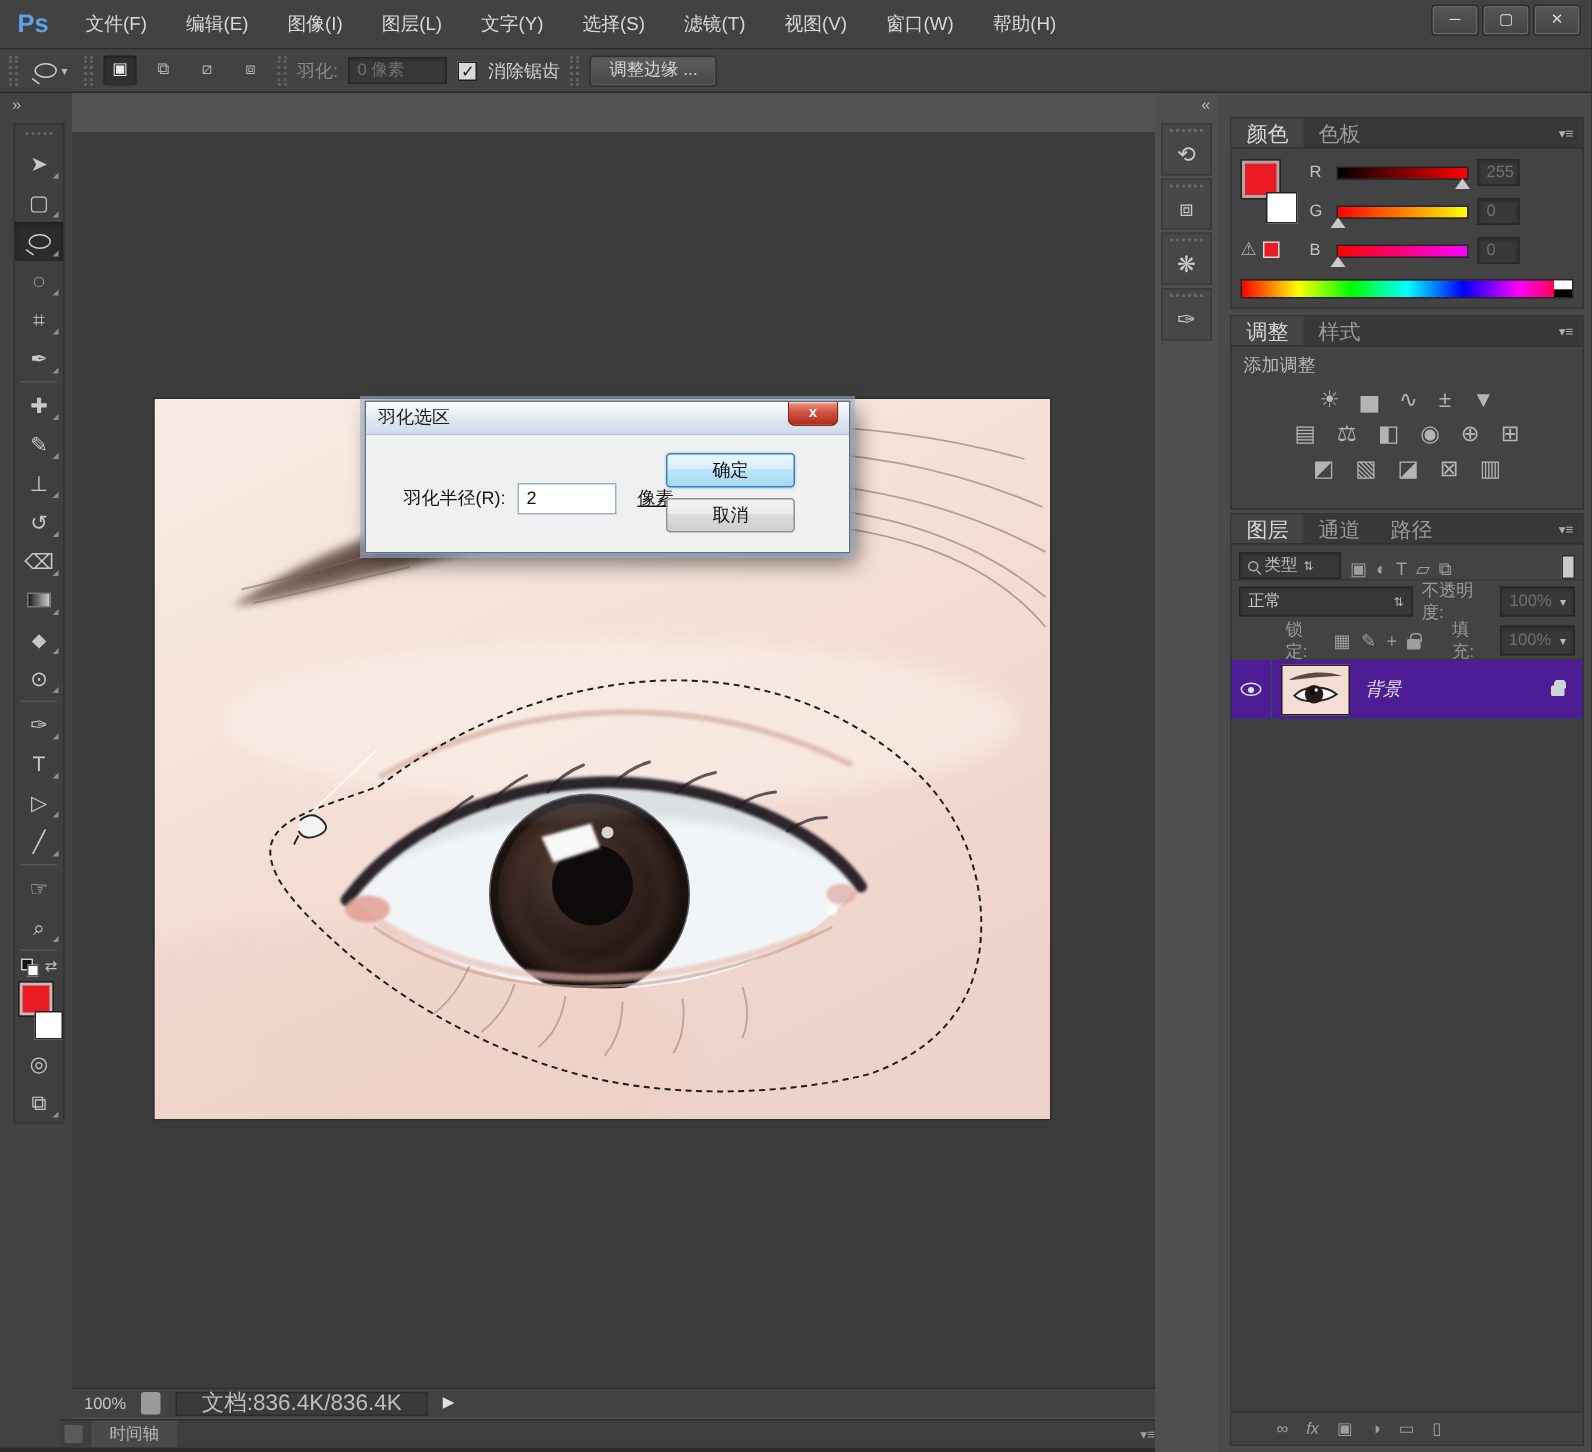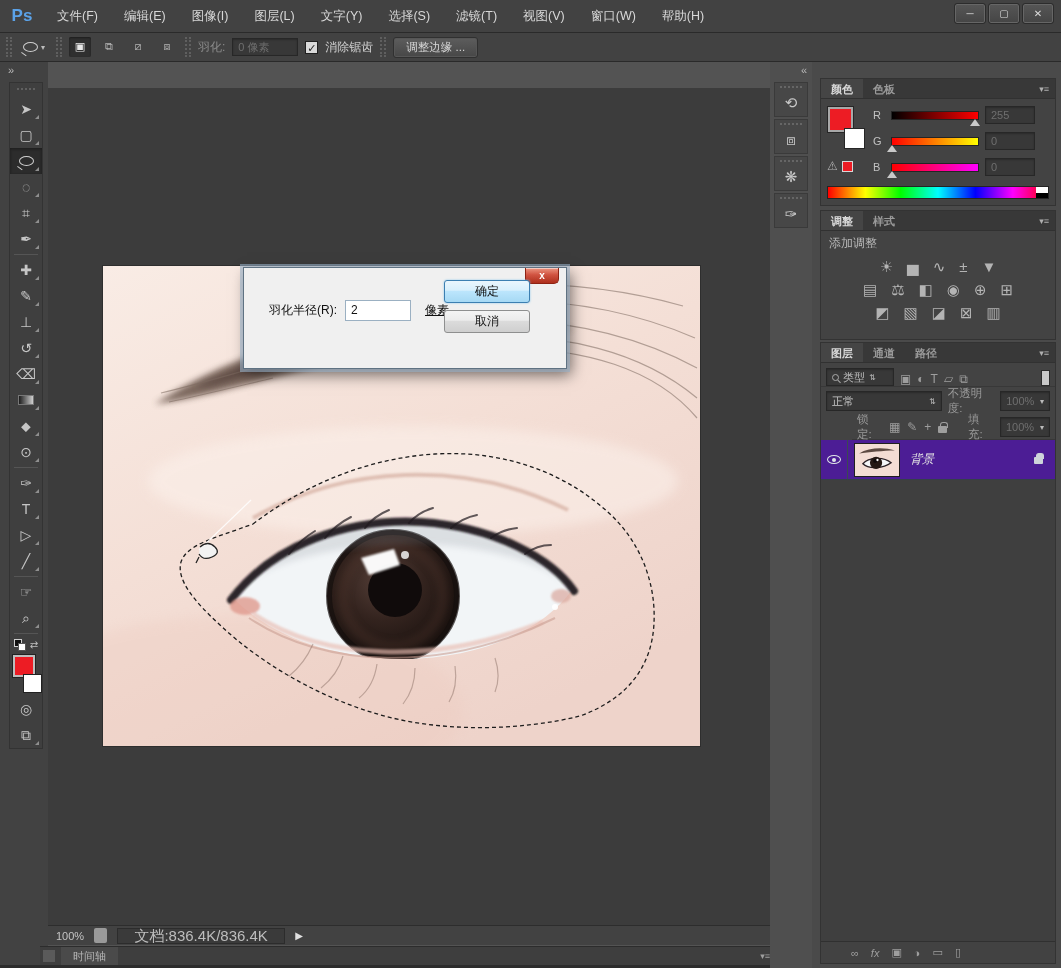--- a/index.html
+++ b/index.html
@@ -118,34 +118,34 @@
   .md-grip { height:4px; border-top:2px dotted #666; margin:1px 5px 4px 5px; }
   .md-icon { color:#c8c8c8; font-size:15px; }
 
   
   .dock { position:absolute; left:812px; top:62px; width:249px; height:906px; background:#4a4a4a; }
   .panel { position:absolute; left:8px; width:236px; background:#434343; border:1px solid #333; }
   .p-color  { top:16px;  height:128px; }
   .p-adjust { top:148px; height:130px; }
   .p-layers { top:280px; height:622px; display:flex; flex-direction:column; }
   .p-head { height:20px; background:#383838; display:flex; align-items:stretch; border-bottom:1px solid #313131; }
-  .p-tab { padding:0 10px; font-size:11px; line-height:20px; color:#9a9a9a;font-weight:bold; }
+  .p-tab { padding:0 10px; font-size:14px; line-height:20px; color:#9a9a9a; }
   .p-tab.active { background:#454545; color:#d8d8d8; }
   .p-menu { margin-left:auto; margin-right:6px; color:#b0b0b0; font-size:9px; line-height:20px; }
 
   
   .cp-body { position:relative; height:107px; }
   .cp-fg { position:absolute; left:7px; top:8px; width:25px; height:25px; border:2px solid #a8a8a8; outline:1px solid #262626; }
   .cp-bg { position:absolute; left:23px; top:29px; width:21px; height:21px; background:#fff; border:1px solid #262626; }
   .ch-row { position:absolute; left:52px; display:flex; align-items:center; gap:6px; height:20px; }
   .ch-label { width:12px; color:#c2c2c2; font-size:11px; }
   .ch-bar { position:relative; width:88px; height:9px; border:1px solid #242424; }
   .ch-thumb { position:absolute; bottom:-7px; width:0; height:0; border-left:5px solid transparent;
               border-right:5px solid transparent; border-bottom:7px solid #c9c9c9; }
-  .ch-well { width:50px; }
+  .ch-well { width:28px; }
   .cp-warn { position:absolute; left:6px; top:60px; display:flex; align-items:center; gap:4px; }
   .warn-glyph { color:#b5b5b5; font-size:12px; }
   .warn-sw { width:11px; height:11px; border:1px solid #d8d8d8; }
   .spectrum { position:absolute; left:6px; right:6px; bottom:7px; height:13px; border:1px solid #242424;
               background:linear-gradient(to right,#f00,#ff0 17%,#0f0 33%,#0ff 50%,#00f 67%,#f0f 84%,#f00); }
   .spec-w { position:absolute; right:0; top:0; width:12px; height:6px; background:#fff; }
   .spec-b { position:absolute; right:0; bottom:0; width:12px; height:5px; background:#000; }
 
   
   .aj-body { position:relative; height:109px; padding-top:4px; }
@@ -402,20 +402,23 @@
       <circle cx="452" cy="341" r="3" fill="#ffffff" opacity=".9"></circle>
       <path d="M150 258 C205 216 268 192 332 188 C404 184 464 208 507 248 C537 276 553 316 551 357 C549 401 524 433 477 450 C416 465 336 467 271 447 C211 429 155 395 117 359 C92 336 73 314 78 296 C84 278 112 272 150 258 Z" fill="none" stroke="#1c1c1c" stroke-width="1.3" stroke-dasharray="4 3"></path>
       <path d="M96 284 L148 234" stroke="#ffffff" stroke-width="1.2" opacity=".85"></path>
       <g>
         <path d="M97 281 q8 -7 15 0 q6 6 -3 10 q-9 4 -13 -3" fill="#f2f2f2" stroke="#222" stroke-width="1.2"></path>
         <path d="M96 291 l-3 6" stroke="#222" stroke-width="1.2"></path>
       </g>
     </svg>
 
     <div class="dialog">
+      <div class="dlg-title">
+        <span>羽化选区</span>
+      </div>
       <span class="dlg-close">x</span>
       <div class="dlg-body">
         <div class="dlg-row">
           <span>羽化半径(R):</span>
           <span class="dlg-input">2</span>
           <span style="margin-left:6px;text-decoration:underline;">像素</span>
         </div>
         <div class="dlg-buttons">
           <span class="btn btn-ok">确定</span>
           <span class="btn btn-cancel">取消</span>

